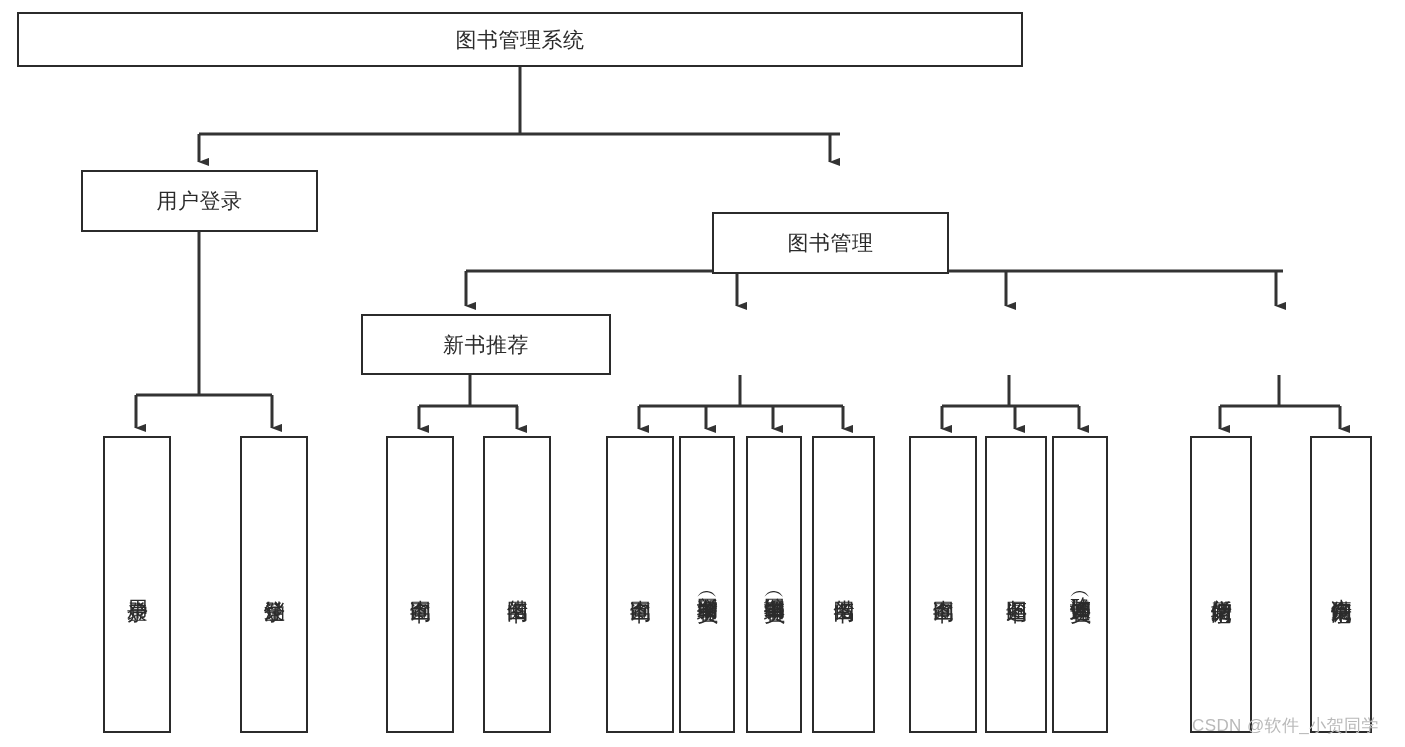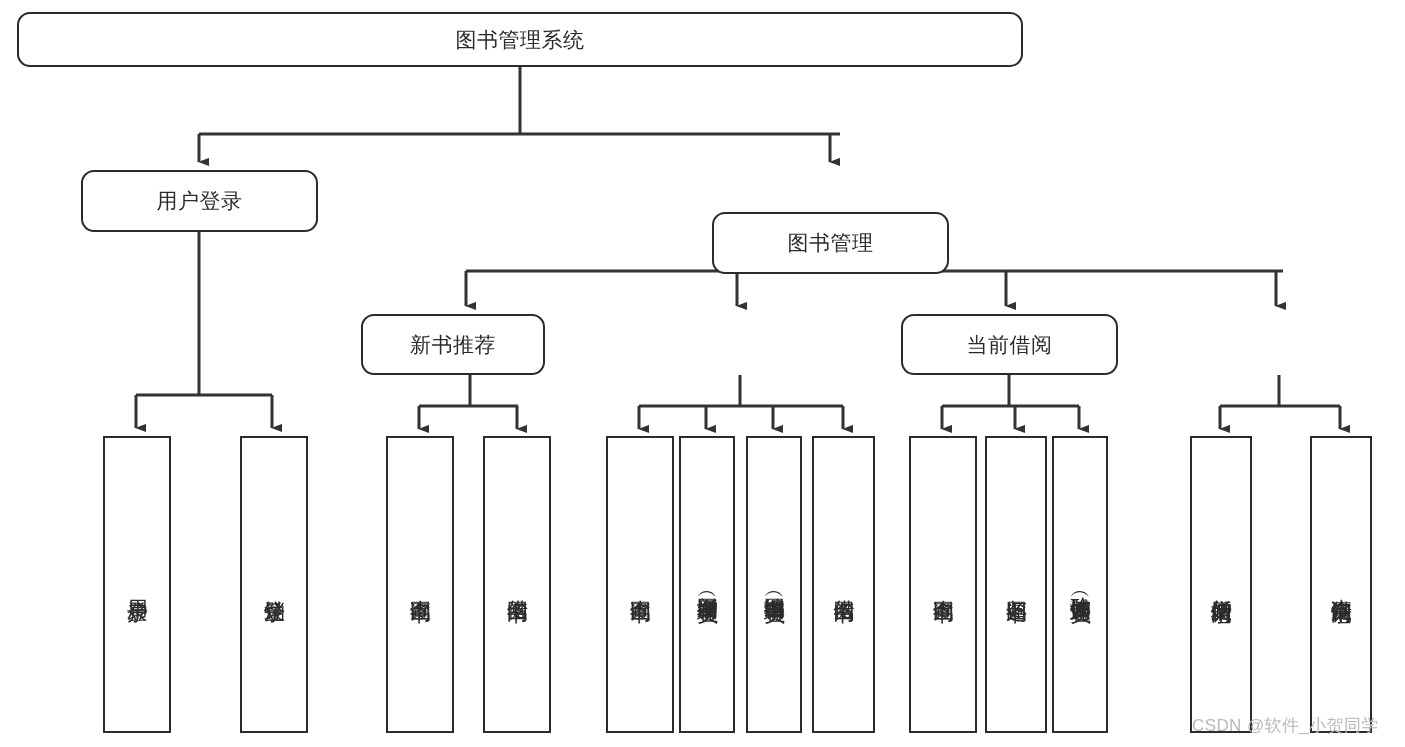--- a/index.html
+++ b/index.html
@@ -33,21 +33,20 @@
     background: #ffffff;
     display: flex;
     align-items: center;
     justify-content: center;
     color: #2b2b2b;
   }
   .node.horizontal {
     font-size: 21px;
     line-height: 1.1;
     letter-spacing: 0.5px;
-    border-radius: 13px;
   }
   .node.vertical {
     writing-mode: vertical-rl;
     text-orientation: upright;
     font-size: 21px;
     line-height: 1.18;
     letter-spacing: 1px;
     padding: 4px 0;
     white-space: normal;
   }
@@ -124,25 +123,22 @@
     <span class="label">图书管理系统</span>
   </div>
 
   <div class="node horizontal" style="left:81px; top:170px; width:237px; height:62px;">
     <span class="label">用户登录</span>
   </div>
   <div class="node horizontal" style="left:712px; top:170px; width:237px; height:62px;margin-top:42px;">
     <span class="label">图书管理</span>
   </div>
 
-  <div class="node horizontal" style="left:361px; top:314px; width:184px; height:61px;">
+  <div class="node horizontal" style="left:361px; top:314px; width:250px; height:61px;">
     <span class="label">新书推荐</span>
-  </div>
-  <div class="node horizontal" style="left:901px; top:314px; width:217px; height:61px;">
-    <span class="label">当前借阅</span>
   </div>
 
   <div class="node vertical" style="left:103px; top:436px; width:68px; height:297px;">
     <span class="label">用户登录</span>
   </div>
   <div class="node vertical" style="left:240px; top:436px; width:68px; height:297px;">
     <span class="label">注销登录</span>
   </div>
   <div class="node vertical" style="left:386px; top:436px; width:68px; height:297px;">
     <span class="label">查询图书</span>

